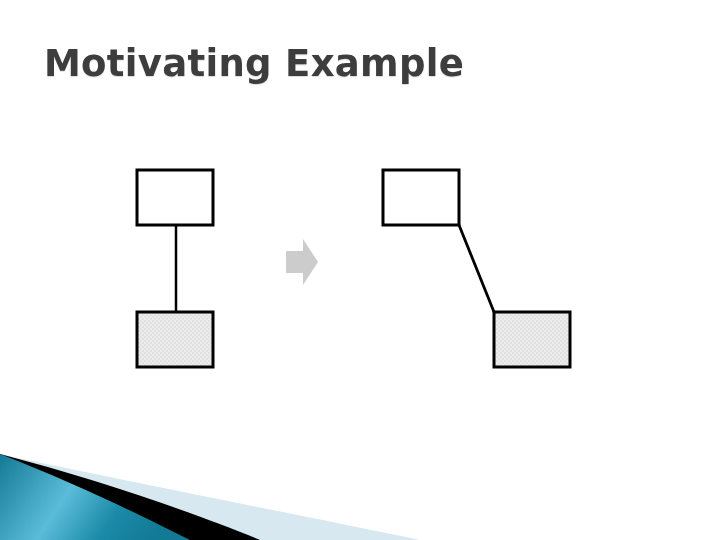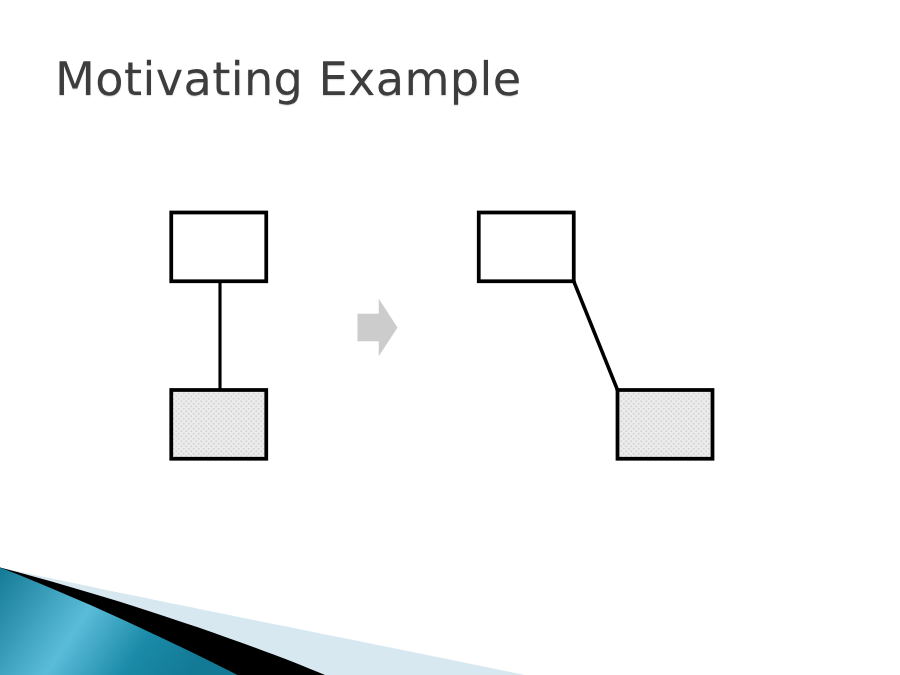--- a/index.html
+++ b/index.html
@@ -1,17 +1,17 @@
 <!DOCTYPE html>
 <html><head>
 <meta charset="utf-8">
 <style>
   html, body { margin:0; padding:0; }
   body { width:720px; height:540px; background:#ffffff; position:relative; overflow:hidden; font-family:"DejaVu Sans", sans-serif; }
-  .title { position:absolute; left:44px; top:42px; font-size:37px; color:#3d3d3d; letter-spacing:0.3px; margin:0; font-weight:normal; text-shadow:0 1px 1px rgba(0,0,0,0.15); }
+  .title { position:absolute; left:44px; top:42px; font-size:37px; color:#3d3d3d; letter-spacing:0.3px; margin:0; font-weight:bold; text-shadow:0 1px 1px rgba(0,0,0,0.15); }
   svg.diagram { position:absolute; left:0; top:0; }
   svg.swoosh { position:absolute; left:0; top:440px; }
 </style>
 </head>
 <body>
 
 <h1 class="title">Motivating Example</h1>
 
 <svg class="diagram" width="720" height="540" viewBox="0 0 720 540">
   <defs>

